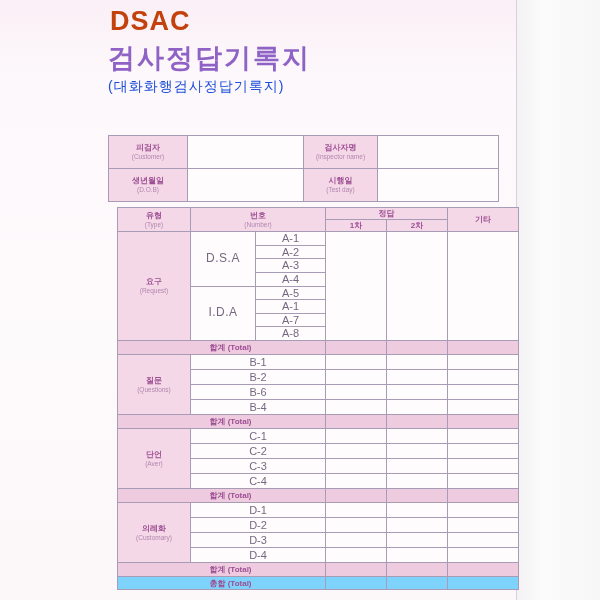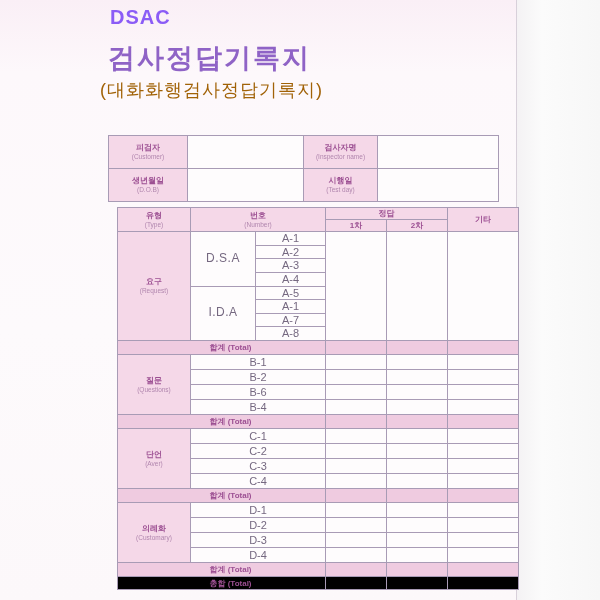--- a/index.html
+++ b/index.html
@@ -12,42 +12,42 @@
     position:absolute;left:0;top:0;width:516px;height:600px;
     background:linear-gradient(180deg,#faeff6 0%,#fdf8fb 12%,#fdfafc 55%,#fcf8fa 100%);
     border-right:1px solid #d8d0da;
   }
   .page-outside{
     position:absolute;left:517px;top:0;width:83px;height:600px;
     background:linear-gradient(90deg,#f4f2f4 0%,#fbfbfb 30%,#f7f7f7 100%);
   }
   .brand{
     position:absolute;left:110px;top:6px;
-    font-size:20px;font-weight:bold;color:#8b5cf6;letter-spacing:1px;
+    font-size:27px;font-weight:bold;color:#c2410c;letter-spacing:1px;
   }
   .form-title{
     position:absolute;left:108px;top:40px;
     font-size:27px;font-weight:bold;color:#8f63c6;letter-spacing:2px;
   }
   .form-subtitle{
-    position:absolute;left:100px;top:78px;
-    font-size:18px;color:#a16207;letter-spacing:1px;
+    position:absolute;left:108px;top:78px;
+    font-size:14px;color:#1d4ed8;letter-spacing:1px;
   }
   table{border-collapse:collapse;table-layout:fixed;}
   td{
     padding:0;text-align:center;vertical-align:middle;line-height:1.15;
     border:1px solid #a89bb5;background:#fefcfd;overflow:hidden;
   }
   .info-table{position:absolute;left:108px;top:135px;width:390px;}
   .info-table td{height:32px;}
   .answer-table{position:absolute;left:97px;top:207px;width:401px;}
   .answer-table{border:1px solid #8f8aa0;margin-left:20px;}
   .pink{background:#f5d8e8;}
   .total-row td{background:#efcbe0;}
-  .grand-row td{background:#000000;}
+  .grand-row td{background:#7dd3fc;}
   .lbl{display:block;font-size:8px;font-weight:bold;color:#9c4f92;}
   .lbl-en{display:block;font-size:6.5px;font-weight:normal;color:#b186ae;margin-top:1px;}
   .hd{font-size:8px;font-weight:bold;color:#9c4f92;}
   .hd .lbl-en{font-size:6.5px;}
   .item{font-size:11px;color:#756880;}
   .grp{font-size:12px;color:#756880;letter-spacing:0.5px;}
   .total-cell{font-size:8px;font-weight:bold;color:#9c4f92;padding-left:18px;}
   .r-hdr{height:12px;}
   .r-a{height:13px;}
   .r-item{height:15px;}

